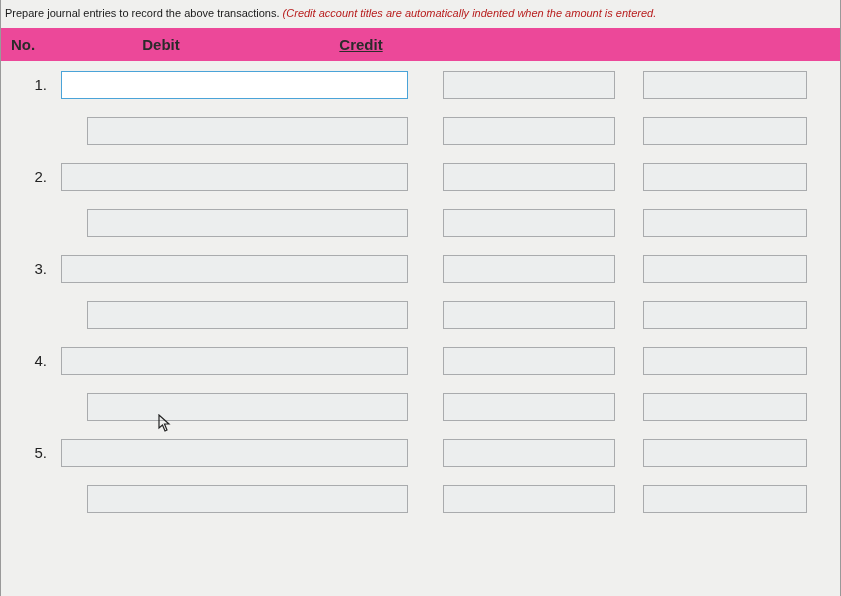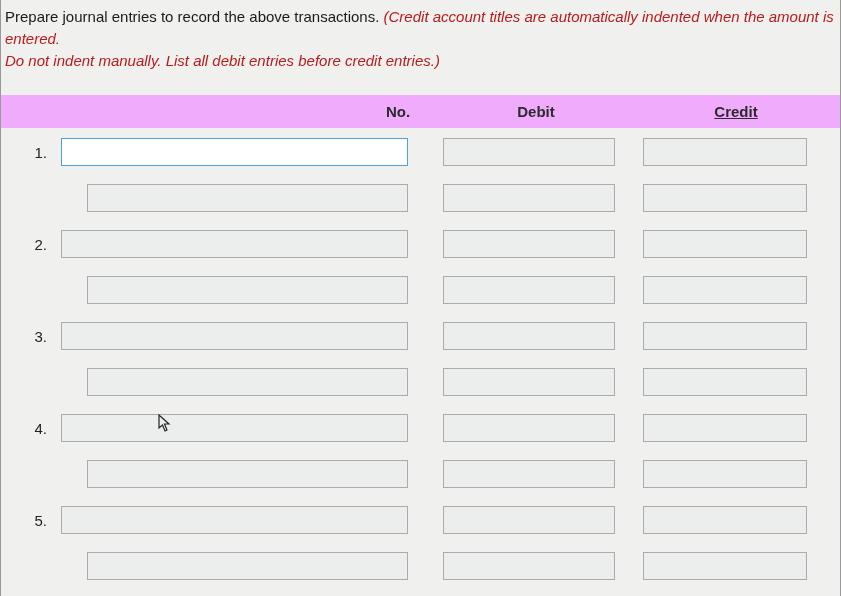--- a/index.html
+++ b/index.html
@@ -8,34 +8,33 @@
     background: #f0f0ee;
     width: 841px;
     height: 596px;
     overflow: hidden;
     color: #1a1a1a;
     border: 1px solid #999;
     border-top: none;
     border-bottom: none;
   }
   .instructions {
-    padding: 6px 4px 24px 4px;
-    font-size: 15px;
+    padding: 6px 4px 6px 4px;
+    font-size: 11px;
     line-height: 1.45;
   }
   .instructions .black { color: #1a1a1a; }
   .instructions .red { color: #b71c1c; font-style: italic; }
   .header-row {
     display: flex;
-    background: #f0abfc;
+    background: #ec4899;
     padding: 8px 4px;
     font-size: 15px;
     font-weight: 700;
     color: #2b2b2b;
-    justify-content: flex-end;
   }
   .col-no { width: 56px; padding-left: 6px; }
   .col-account { flex: 1; }
   .col-debit { width: 200px; text-align: center; }
   .col-credit { width: 200px; text-align: center; text-decoration: underline; }
   .rows { padding: 10px 4px 0 4px; }
   .entry-row {
     display: flex;
     align-items: center;
     margin-bottom: 18px;
@@ -73,21 +72,20 @@
     pointer-events: none;
   }
   .indent { padding-left: 26px; }
 </style>
 </head>
 <body>
 
 <div class="instructions">
   <span class="black">Prepare journal entries to record the above transactions. </span><span class="red">(Credit account titles are automatically indented when the amount is entered. </span>
   <br>
-  <span class="red">Do not indent manually. List all debit entries before credit entries.)</span>
 </div>
 
 <div class="header-row">
   <div class="col-no">No.</div>
   <div class="col-debit">Debit</div>
   <div class="col-credit">Credit</div>
 </div>
 
 <div class="rows" id="rows-container">
     <div class="entry-row">

